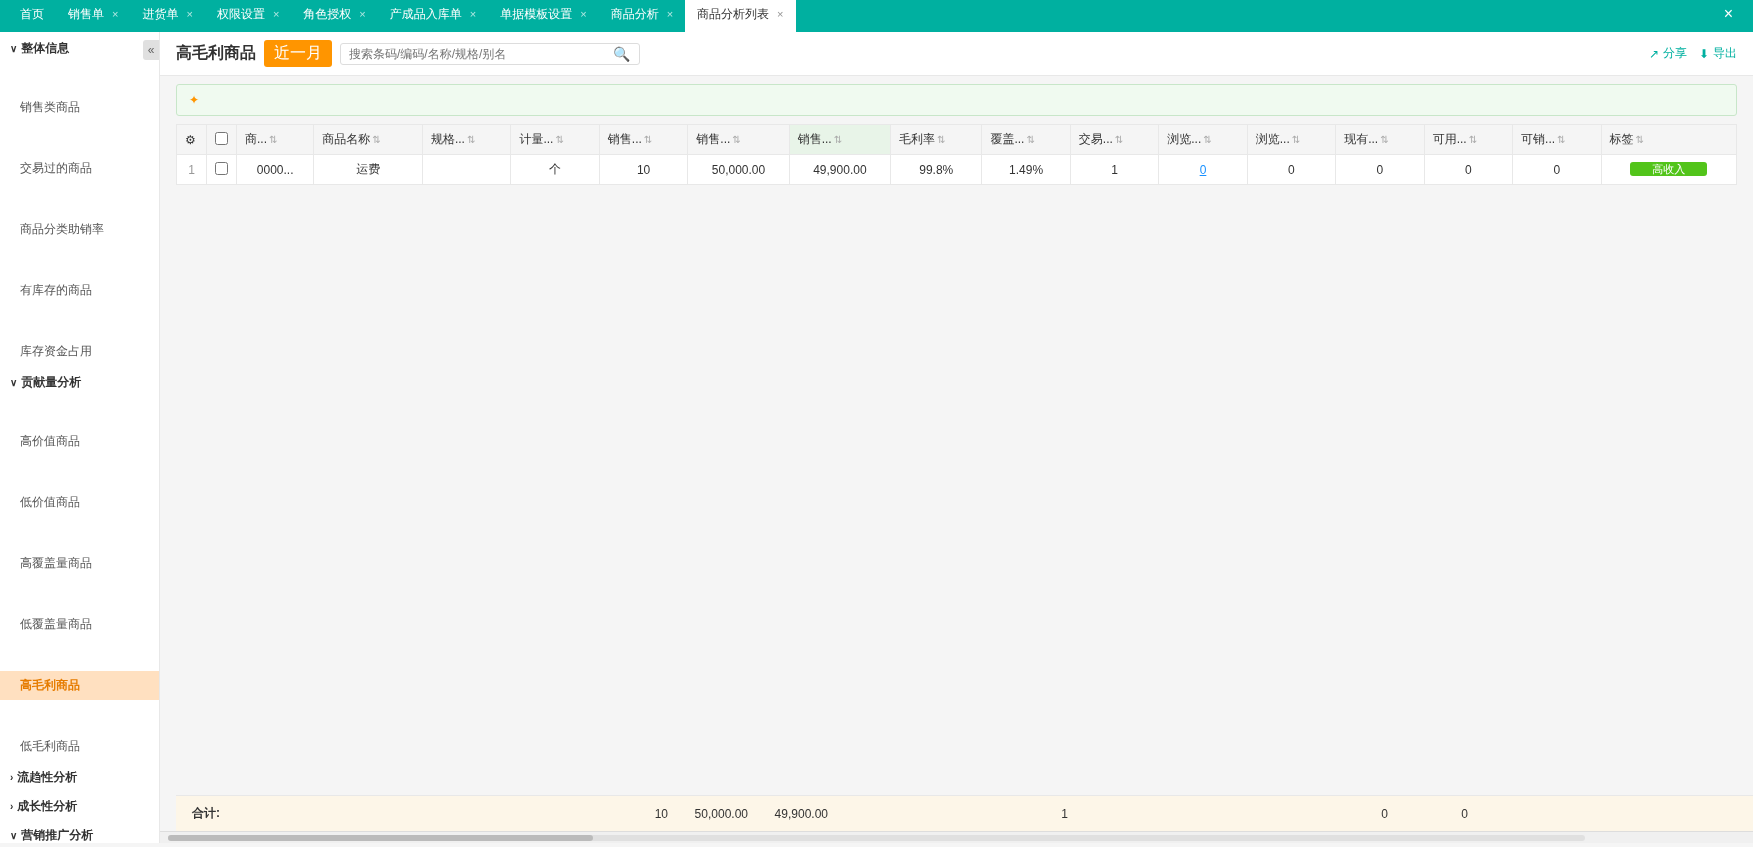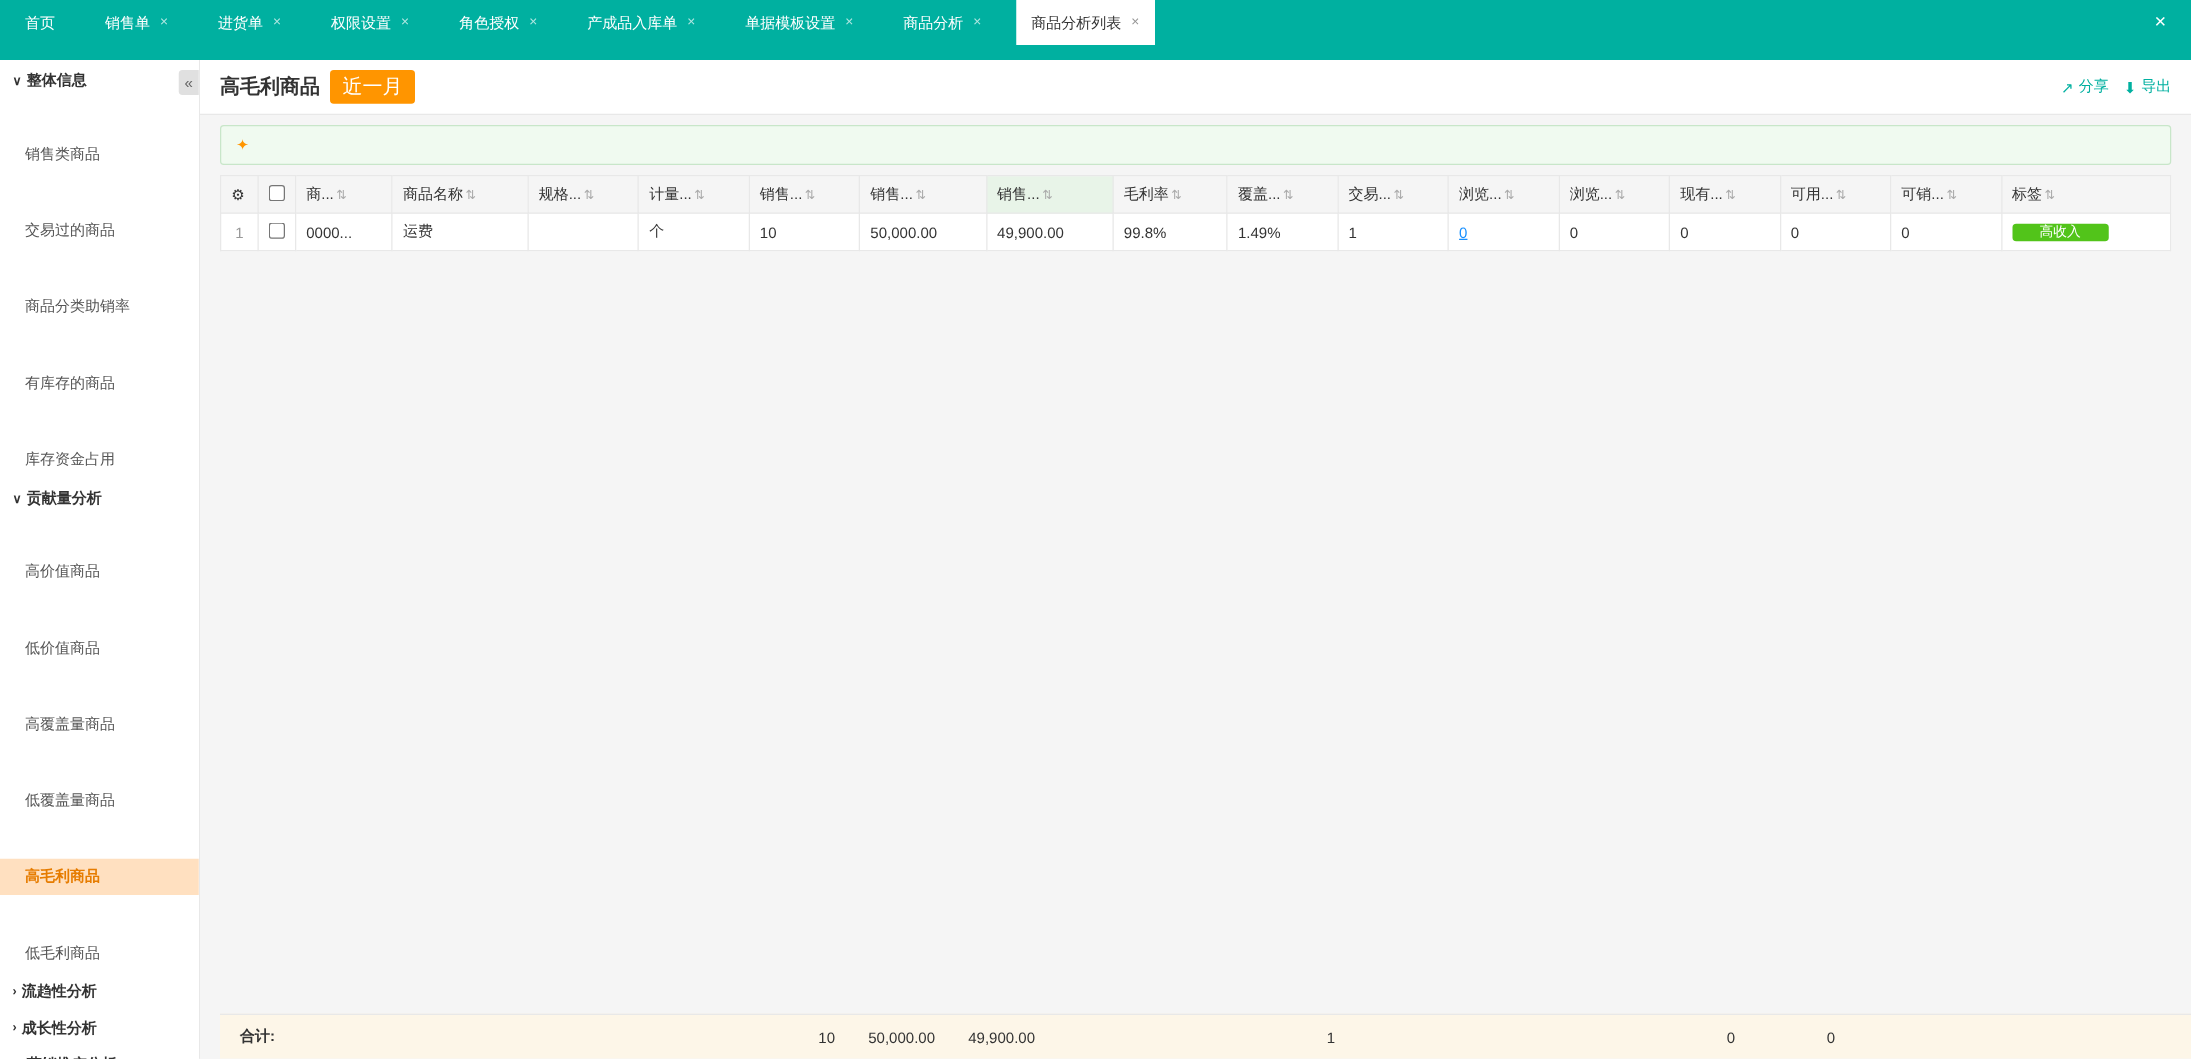--- a/index.html
+++ b/index.html
@@ -1,25 +1,25 @@
 <!DOCTYPE html>
 <html><head>
   <meta charset="utf-8">
   <style>
     * { box-sizing: border-box; margin: 0; padding: 0; font-family: 'Microsoft YaHei', Arial, sans-serif; font-size: 12px; }
     body { background: #f5f5f5; overflow: hidden; width: 1753px; height: 847px; }
 
     
     .top-nav {
       display: flex;
-      align-items: flex-start;
+      align-items: flex-end;
       background: #00b0a0;
-      height: 48px;
+      height: 32px;
       padding: 0 8px;
-      gap: 16px;
+      gap: 0;
     }
     .top-nav .nav-item {
       display: flex;
       align-items: center;
       padding: 0 12px;
       height: 36px;
       color: #fff;
       cursor: pointer;
       font-size: 13px;
       white-space: nowrap;
@@ -163,20 +163,21 @@
     table {
       width: 100%;
       border-collapse: collapse;
       background: #fff;
     }
     th, td {
       border: 1px solid #e8e8e8;
       padding: 6px 8px;
       white-space: nowrap;
       font-size: 12px;
+      text-align: center;
     }
     th {
       background: #f5f5f5;
       color: #333;
       font-weight: normal;
       text-align: left;
       cursor: pointer;
     }
     th .sort-arrows { color: #aaa; font-size: 10px; margin-left: 2px; }
     td { color: #333; background: #fff; }
@@ -352,20 +353,24 @@
     <div class="sidebar-item">
       <span>新品</span>
     </div>
   </div>
 
   <div class="content-area">
 
     <div class="content-header">
       <span class="content-title">高毛利商品</span>
       <button class="filter-btn">近一月</button>
+      <div class="search-box">
+        <input type="text" placeholder="搜索条码/编码/名称/规格/别名" style="">
+        <span class="search-icon">🔍</span>
+      </div>
       <div class="header-right">
         <div class="action-btn">
           <span>↗</span>
           <span>分享</span>
         </div>
         <div class="action-btn">
           <span>⬇</span>
           <span>导出</span>
         </div>
       </div>

